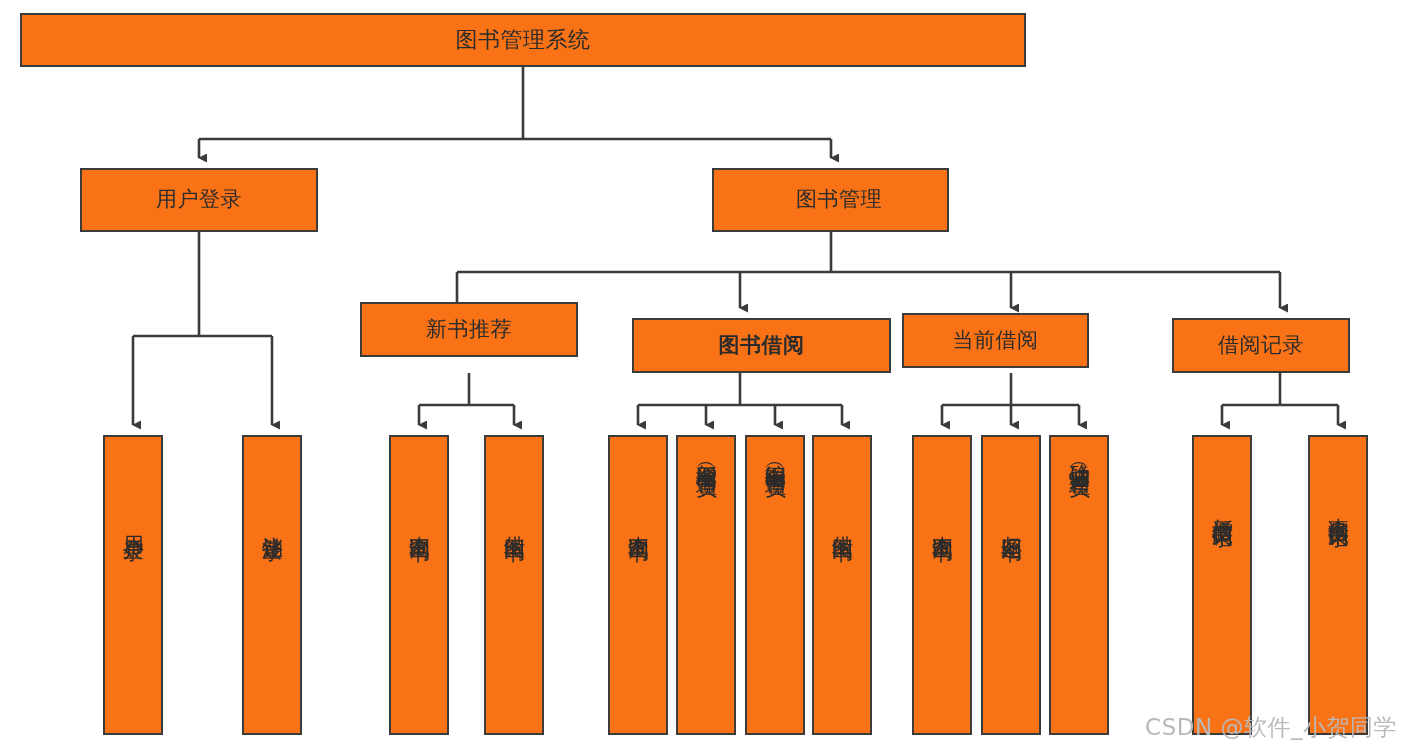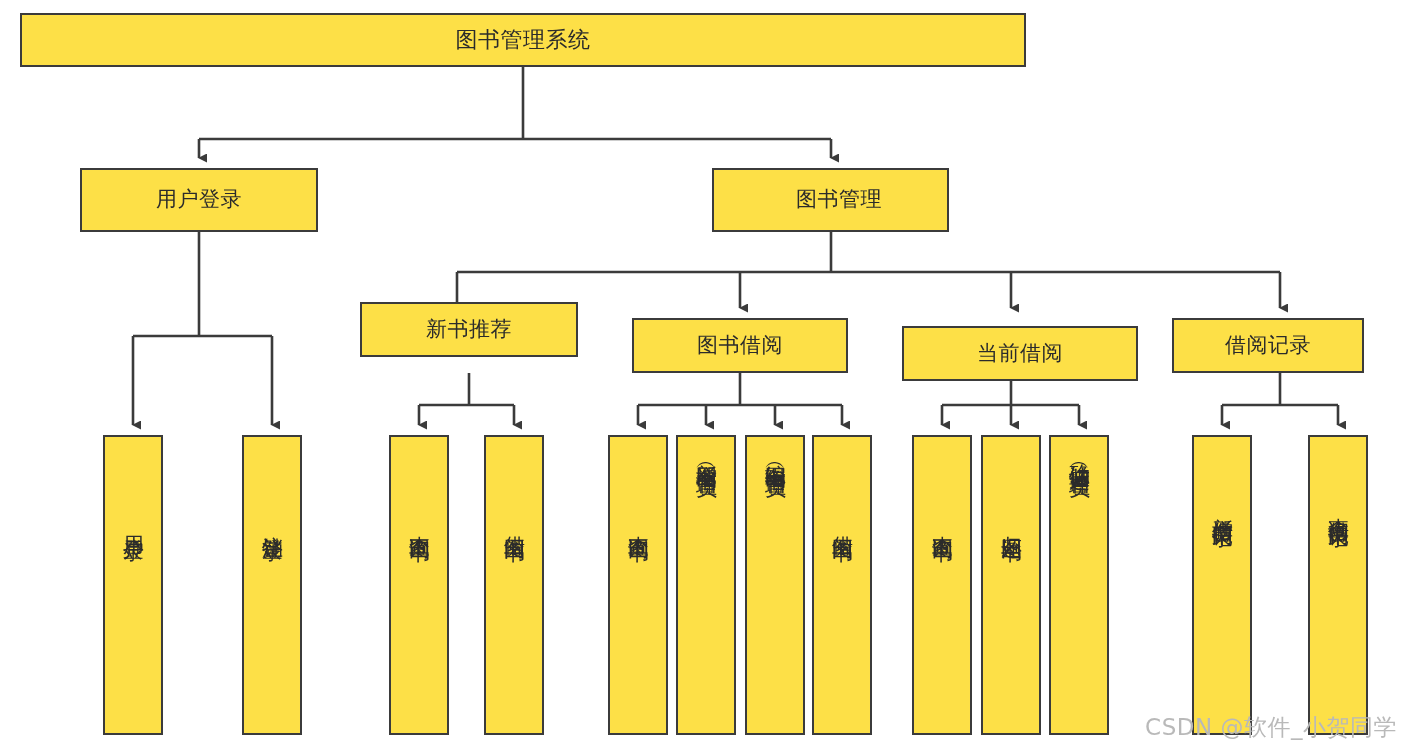--- a/index.html
+++ b/index.html
@@ -21,21 +21,21 @@
     left: 0;
     top: 0;
     width: 1405px;
     height: 747px;
     pointer-events: none;
   }
   .node {
     position: absolute;
     box-sizing: border-box;
     border: 2px solid #3b3b3b;
-    background: #fde047;
+    background: #f97316;
     display: flex;
     align-items: center;
     justify-content: center;
     color: #2b2b2b;
   }
   .node-label {
     display: block;
     text-align: center;
     letter-spacing: 0.5px;
     white-space: nowrap;
@@ -149,29 +149,29 @@
   </div>
 
   <div class="node horiz" style="left:712px; top:168px; width:237px; height:64px;padding-left:17px;">
     <span class="node-label">图书管理</span>
   </div>
 
   <div class="node horiz" style="left:360px; top:302px; width:218px; height:55px;">
     <span class="node-label">新书推荐</span>
   </div>
 
-  <div class="node horiz" style="left:632px; top:318px; width:216px; height:55px;">
+  <div class="node horiz" style="left:632px; top:318px; width:259px; height:55px;font-weight:bold;">
     <span class="node-label">图书借阅</span>
   </div>
 
-  <div class="node horiz" style="left:902px; top:326px; width:236px; height:55px;">
+  <div class="node horiz" style="left:902px; top:313px; width:187px; height:55px;">
     <span class="node-label">当前借阅</span>
   </div>
 
-  <div class="node horiz" style="left:1172px; top:318px; width:192px; height:55px;">
+  <div class="node horiz" style="left:1172px; top:318px; width:178px; height:55px;">
     <span class="node-label">借阅记录</span>
   </div>
 
   <div class="node leaf mid" style="left:103px; top:435px; width:60px; height:300px;">
     <span class="node-label">用户登录</span>
   </div>
 
   <div class="node leaf mid" style="left:242px; top:435px; width:60px; height:300px;">
     <span class="node-label">注销登录</span>
   </div>

